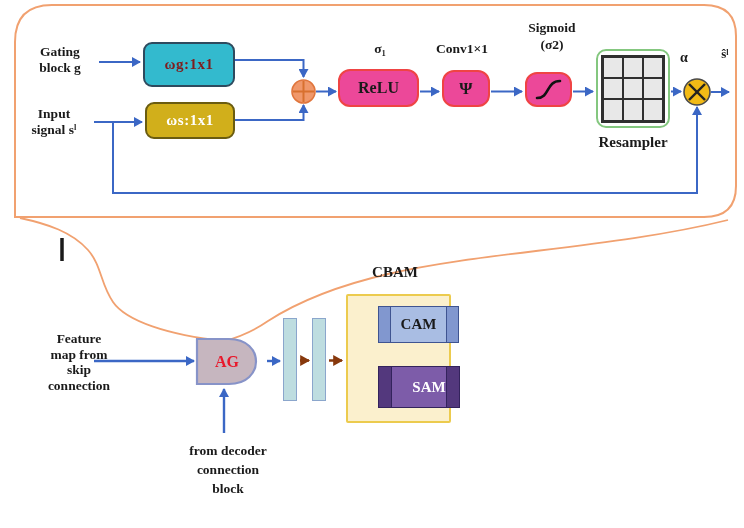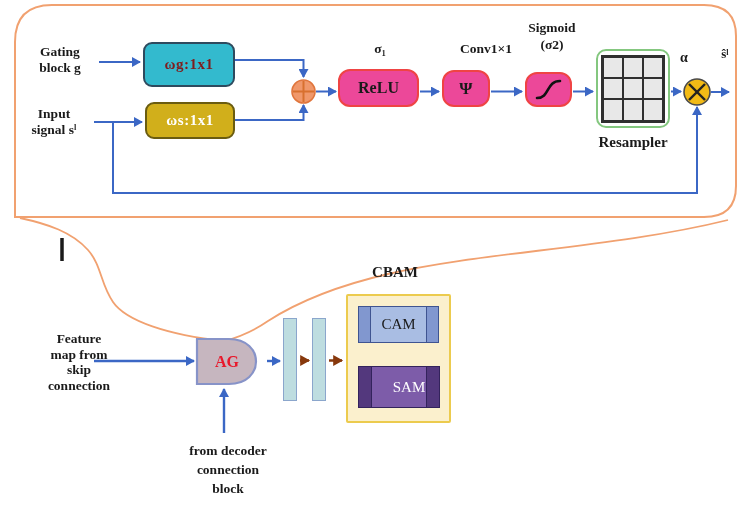--- a/index.html
+++ b/index.html
@@ -11,21 +11,21 @@
        font-weight:bold;box-sizing:border-box;}
   .greenbox{background:#ec4899;border:2px solid #ef4444;border-radius:12px;font-size:16px;}
   #wg-box{left:143px;top:42px;width:92px;height:45px;background:#33bace;border:2px solid #2e4a5e;
           border-radius:9px;color:#7f1d1d;font-size:15px;letter-spacing:.5px;}
   #ws-box{left:145px;top:102px;width:90px;height:37px;background:#d1af1b;border:2px solid #6a5c10;
           border-radius:9px;color:#ffffff;font-size:15px;letter-spacing:.5px;}
   #gating-label{left:12px;top:44px;width:96px;}
   #input-label{left:6px;top:106px;width:96px;}
   #sigma1-label{left:355px;top:41px;width:50px;}
   #relu-box{left:338px;top:69px;width:81px;height:38px;}
-  #conv-label{left:448px;top:41px;width:76px;}
+  #conv-label{left:424px;top:41px;width:76px;}
   #psi-box{left:442px;top:70px;width:48px;height:37px;font-size:17px;}
   #sigmoid-label{left:520px;top:19px;width:64px;line-height:17px;}
   #sigmoid-box{left:525px;top:72px;width:47px;height:35px;}
   #resampler-box{left:596px;top:49px;width:74px;height:79px;border:2px solid #84c77f;border-radius:10px;
                  background:#ffffff;position:absolute;z-index:2;box-sizing:border-box;
                  display:flex;align-items:center;justify-content:center;}
   #resampler-grid{display:grid;width:58px;height:62px;grid-template-columns:repeat(3,1fr);
                   grid-template-rows:repeat(3,1fr);gap:2px;background:#2f2f2f;border:3px solid #2f2f2f;}
   #resampler-grid div{background:#e8e8e8;}
   #resampler-label{left:588px;top:134px;width:90px;font-size:15px;}
@@ -33,21 +33,21 @@
   #output-label{left:708px;top:46px;width:34px;font-size:13px;}
   #skip-label{left:0px;top:331px;width:88px;line-height:15.5px;margin-left:35px;}
   #ag-label{left:197px;top:339px;width:60px;height:45px;display:flex;align-items:center;justify-content:center;
             color:#e8192c;font-size:16px;z-index:3;}
   .bar{position:absolute;z-index:2;width:14px;height:83px;top:318px;background:#bedde0;
        border:1.5px solid #8ba6cc;box-sizing:border-box;}
   #bar-1{left:283px;} #bar-2{left:312px;}
   #cbam-title{left:355px;top:264px;width:80px;font-size:15px;}
   #cbam-box{left:346px;top:294px;width:105px;height:129px;background:#fbf0cd;
             border:2.5px solid #eccb4e;border-radius:2px;}
-  .tabbox{position:absolute;z-index:3;display:flex;box-sizing:border-box;font-weight:normal;}
+  .tabbox{position:absolute;z-index:3;display:flex;box-sizing:border-box;font-weight:bold;margin-left:20px;}
   #cam-box{left:358px;top:306px;width:81px;height:37px;border:1.5px solid #3f5491;font-size:15px;}
   #cam-box .mid{flex:1;background:#a9bde3;display:flex;align-items:center;justify-content:center;}
   #cam-box .tab{width:11px;background:#8197cf;}
   #cam-box .tab.l{border-right:1.5px solid #3f5491;} #cam-box .tab.r{border-left:1.5px solid #3f5491;}
   #sam-box{left:358px;top:366px;width:82px;height:42px;border:1.5px solid #33235c;color:#ffffff;font-size:15px;}
   #sam-box .mid{flex:1;background:#7d5ca9;display:flex;align-items:center;justify-content:center;padding-left:20px;}
   #sam-box .tab{width:12px;background:#53387d;}
   #sam-box .tab.l{border-right:1.5px solid #33235c;} #sam-box .tab.r{border-left:1.5px solid #33235c;}
   #decoder-label{left:172px;top:441px;width:112px;line-height:19px;}
 </style>

